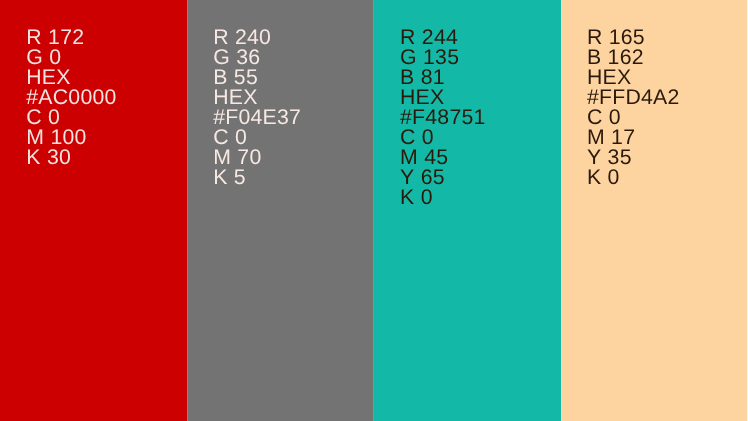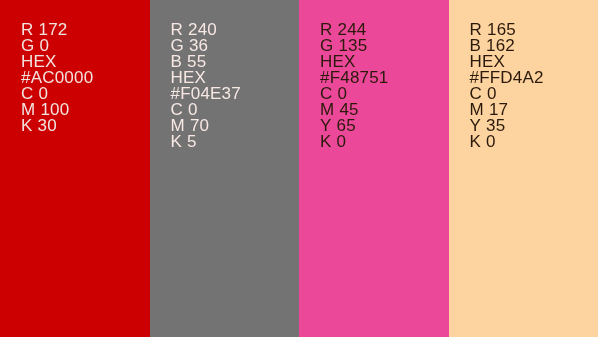--- a/index.html
+++ b/index.html
@@ -78,24 +78,25 @@
       <div class="spec-line">HEX</div>
       <div class="spec-line">#F04E37</div>
     </div>
     <div class="spec-group">
       <div class="spec-line"><span class="lbl">C</span><span class="val">0</span></div>
       <div class="spec-line"><span class="lbl">M</span><span class="val">70</span></div>
       <div class="spec-line"><span class="lbl">K</span><span class="val">5</span></div>
     </div>
   </div>
 
-  <div class="swatch" style="background-color: #ec4899; color: rgb(43, 26, 11);">
+  <div class="swatch" style="background-color: #14b8a6; color: rgb(43, 26, 11);">
     <div class="spec-group">
       <div class="spec-line"><span class="lbl">R</span><span class="val">244</span></div>
       <div class="spec-line"><span class="lbl">G</span><span class="val">135</span></div>
+      <div class="spec-line"><span class="lbl">B</span><span class="val">81</span></div>
     </div>
     <div class="spec-group">
       <div class="spec-line">HEX</div>
       <div class="spec-line">#F48751</div>
     </div>
     <div class="spec-group">
       <div class="spec-line"><span class="lbl">C</span><span class="val">0</span></div>
       <div class="spec-line"><span class="lbl">M</span><span class="val">45</span></div>
       <div class="spec-line"><span class="lbl">Y</span><span class="val">65</span></div>
       <div class="spec-line"><span class="lbl">K</span><span class="val">0</span></div>

